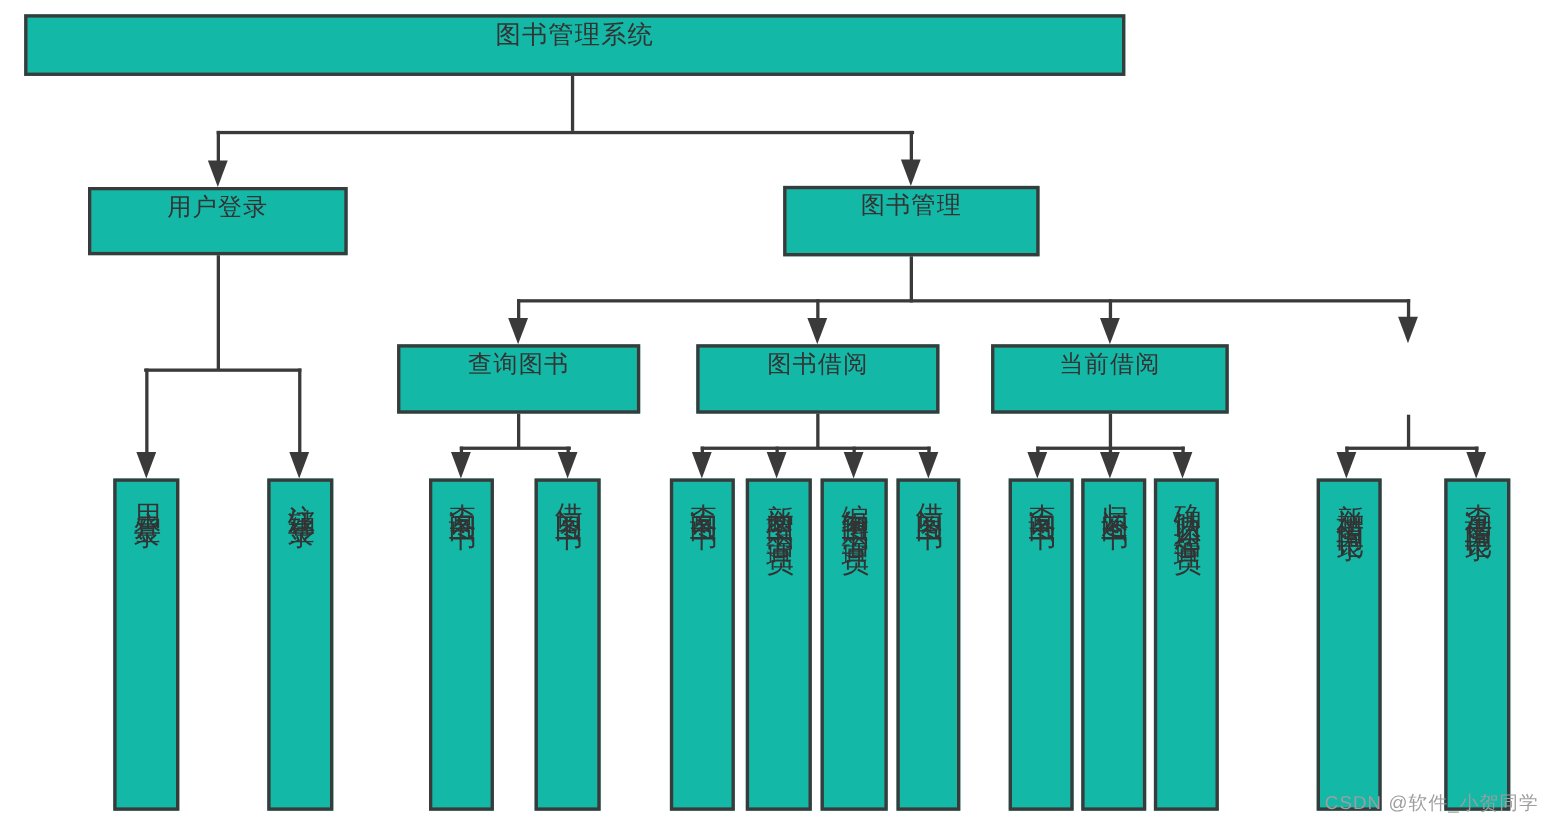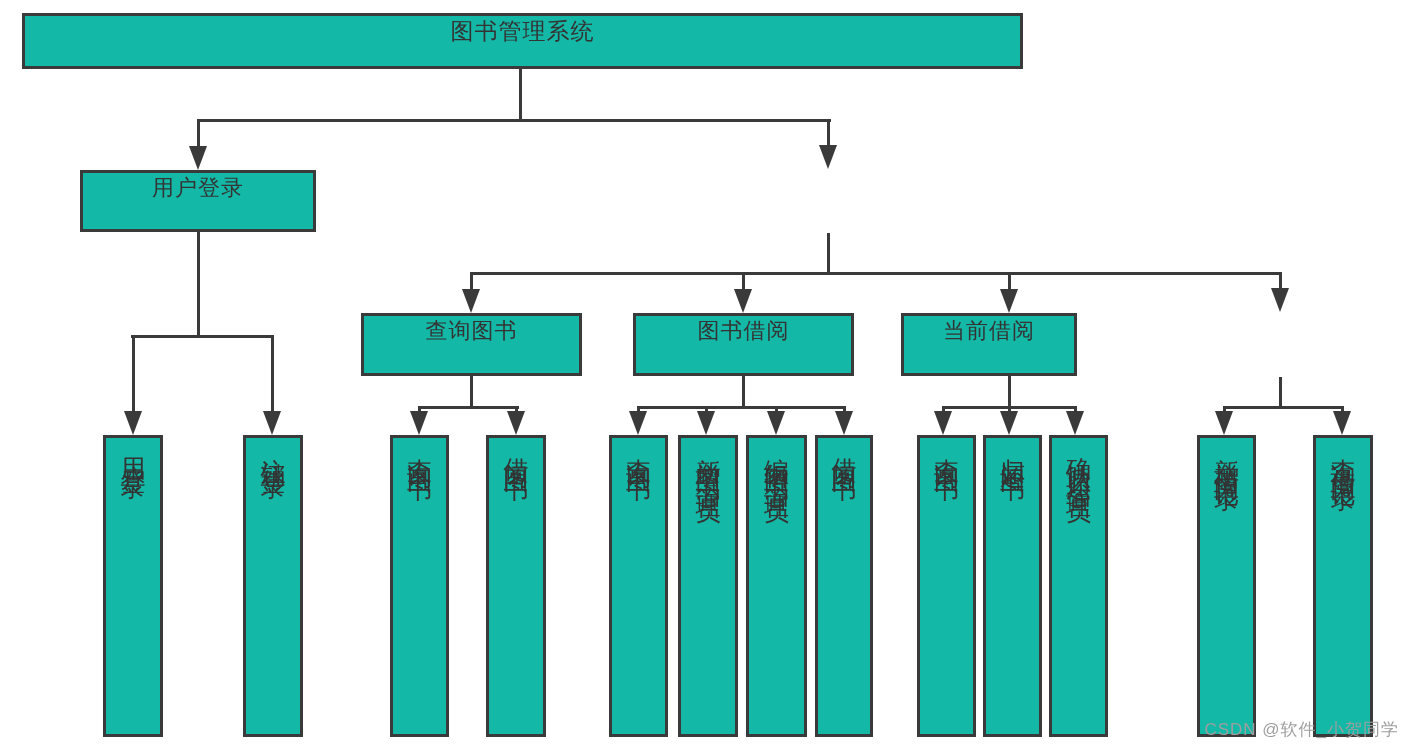--- a/index.html
+++ b/index.html
@@ -59,20 +59,23 @@
   <div class="vl" style="left:519px;top:69px;height:50px;"></div>
   <div class="hl" style="left:197px;top:119px;width:634px;"></div>
   <div class="vl" style="left:197px;top:119px;height:29px;"></div>
   <div class="arw" style="left:189px;top:146px;"></div>
   <div class="vl" style="left:827px;top:119px;height:28px;"></div>
   <div class="arw" style="left:819px;top:145px;"></div>
 
   <div class="box hbox" style="left:80px;top:170px;width:236px;height:62px;">
     <span>用户登录</span>
   </div>
+  <div class="box hbox" style="left:712px;top:169px;width:233px;height:64px;">
+    <span>图书管理</span>
+  </div>
 
   <div class="vl" style="left:197px;top:232px;height:104px;"></div>
   <div class="hl" style="left:131px;top:335px;width:143px;"></div>
   <div class="vl" style="left:132px;top:335px;height:78px;"></div>
   <div class="arw" style="left:124px;top:411px;"></div>
   <div class="vl" style="left:271px;top:335px;height:78px;"></div>
   <div class="arw" style="left:263px;top:411px;"></div>
 
   <div class="vl" style="left:827px;top:233px;height:42px;"></div>
   <div class="hl" style="left:470px;top:272px;width:812px;"></div>
@@ -84,21 +87,21 @@
   <div class="arw" style="left:1000px;top:289px;"></div>
   <div class="vl" style="left:1279px;top:272px;height:18px;"></div>
   <div class="arw" style="left:1271px;top:288px;"></div>
 
   <div class="box hbox" style="left:361px;top:313px;width:221px;height:63px;">
     <span>查询图书</span>
   </div>
   <div class="box hbox" style="left:633px;top:313px;width:221px;height:63px;font-family:Liberation Mono, monospace;">
     <span>图书借阅</span>
   </div>
-  <div class="box hbox" style="left:901px;top:313px;width:176px;height:63px;">
+  <div class="box hbox" style="left:901px;top:313px;width:216px;height:63px;">
     <span>当前借阅</span>
   </div>
 
   <div class="vl" style="left:470px;top:376px;height:32px;"></div>
   <div class="hl" style="left:418px;top:406px;width:101px;"></div>
   <div class="vl" style="left:418px;top:406px;height:7px;"></div>
   <div class="arw" style="left:410px;top:411px;"></div>
   <div class="vl" style="left:515px;top:406px;height:7px;"></div>
   <div class="arw" style="left:507px;top:411px;"></div>
 

